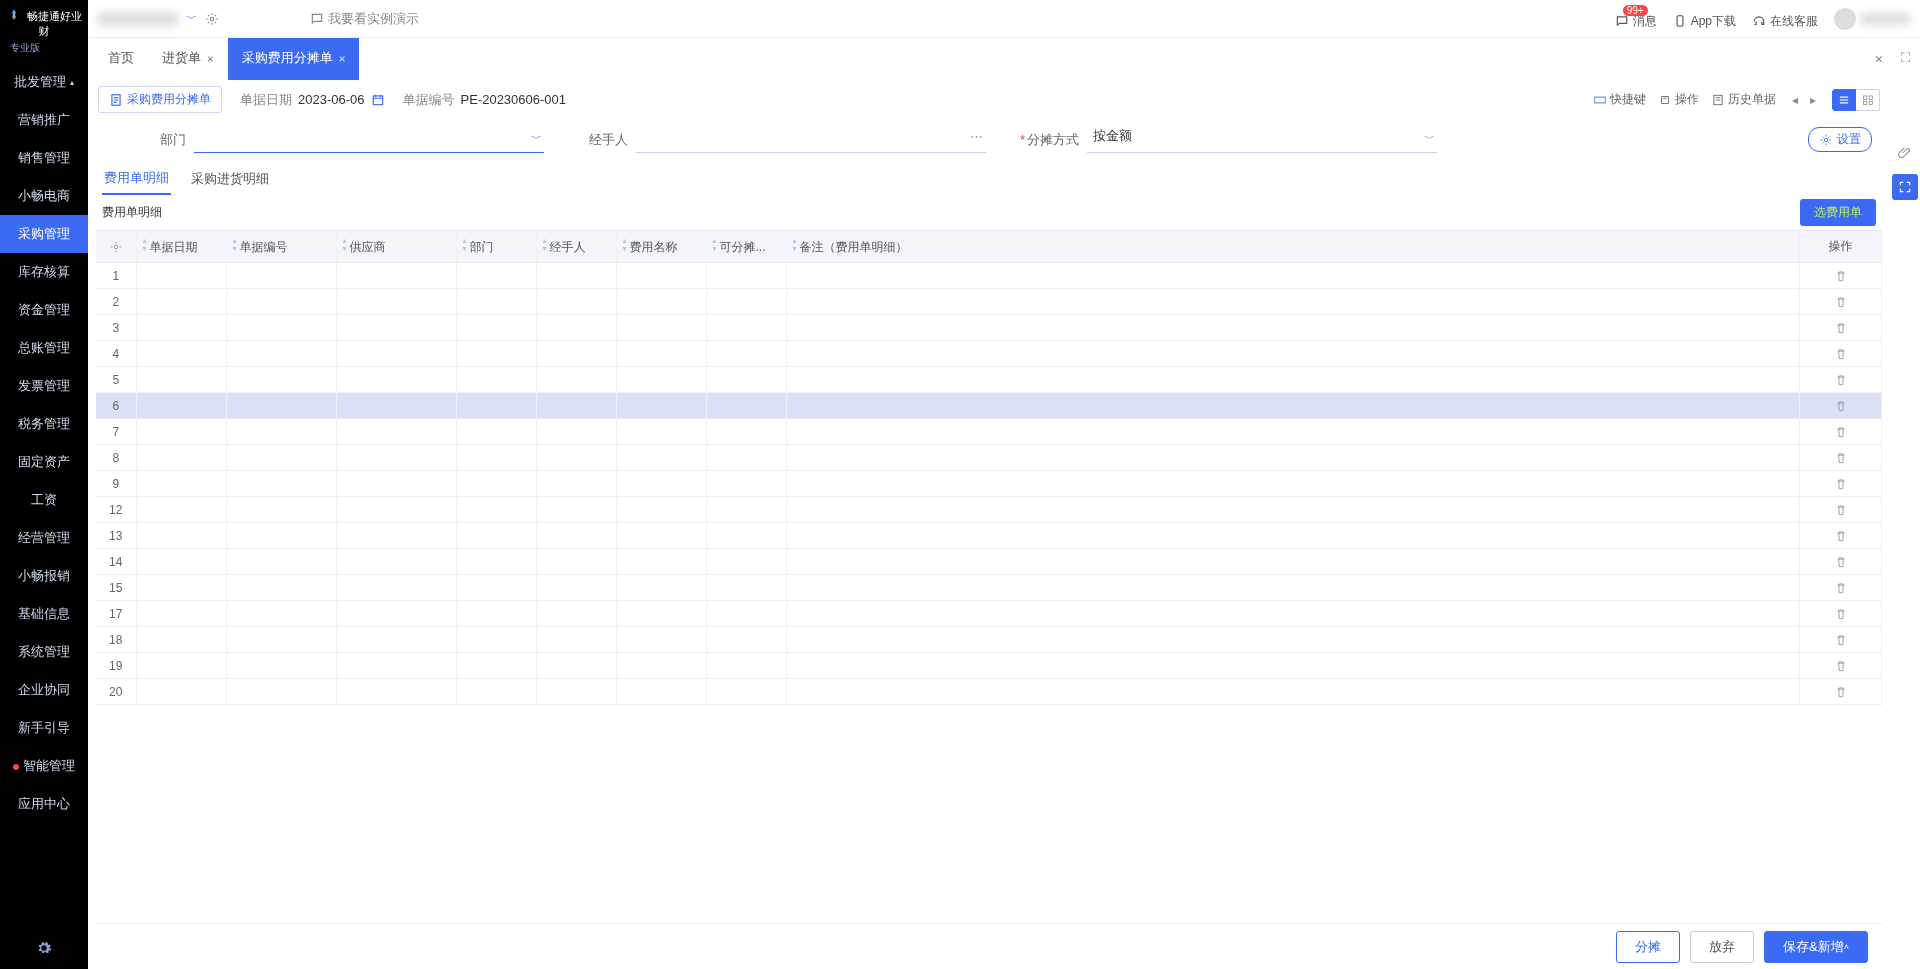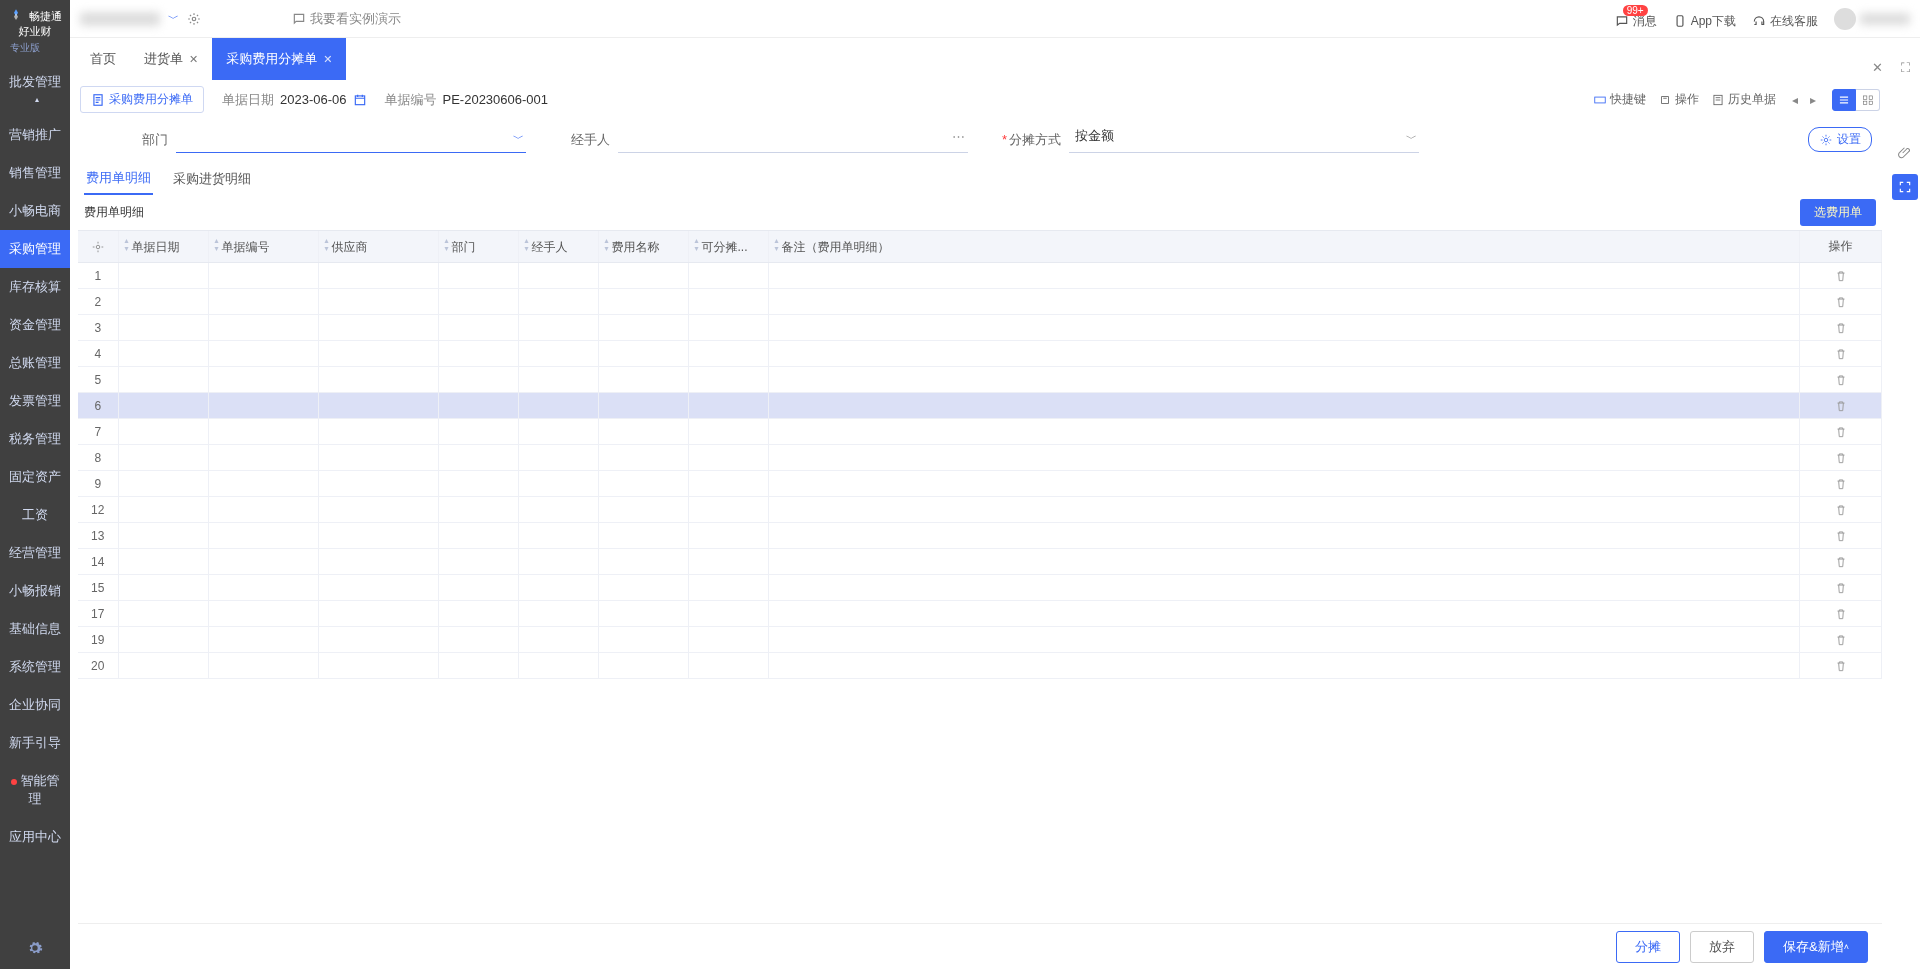--- a/index.html
+++ b/index.html
@@ -1,20 +1,20 @@
 <!DOCTYPE html>
 <html><head>
 <meta charset="utf-8">
 <style>
   * { box-sizing: border-box; margin: 0; padding: 0; }
   body { font-family: "Microsoft YaHei", Arial, sans-serif; font-size: 13px; color: #333; background: #fff; overflow: hidden; }
   .app { display: flex; height: 969px; width: 1920px; }
   
   
-  .sidebar { width: 70px; background: #404040; color: #fff; display: flex; flex-direction: column; flex-shrink: 0; }
+  .sidebar { width: 88px; background: #000000; color: #fff; display: flex; flex-direction: column; flex-shrink: 0; }
   .logo-area { padding: 8px 4px; text-align: center; font-size: 11px; border-bottom: 0; }
   .logo-icon { display: inline-block; width: 16px; height: 16px; vertical-align: middle; }
   .logo-text { display: inline; vertical-align: middle; font-size: 11px; margin-left: 2px; }
   .logo-sub { font-size: 10px; color: #8a9cc9; margin-top: 2px; text-align: left; padding-left: 6px;}
   .side-nav { flex: 1; overflow-y: auto; }
   .side-item { padding: 10px 8px; text-align: center; font-size: 13px; color: #d0d9ef; cursor: pointer; position: relative; }
   .side-item.with-arrow::after { content: "▴"; font-size: 8px; margin-left: 4px; vertical-align: middle; }
   .side-item.active { background: #3b6af5; color: #fff; }
   .side-item.hot::before { content: ""; width: 6px; height: 6px; background: #ff4242; border-radius: 50%; display: inline-block; margin-right: 4px; vertical-align: middle; }
   .side-footer { text-align: center; padding: 10px 0; color: #8a9cc9; }
@@ -28,21 +28,21 @@
   .chevron-down { color: #3b6af5; font-size: 11px; }
   .demo-link { color: #888; display:flex; align-items:center; gap:4px;}
   .topbar-spacer { flex: 1; }
   .top-right { display: flex; align-items: flex-end; gap: 16px; }
   .top-right-item { display: flex; align-items: center; gap: 4px; color: #555; font-size: 12px; cursor: pointer; position: relative; }
   .badge { position: absolute; top: -8px; left: 8px; background: #ff4242; color: #fff; font-size: 10px; padding: 0 4px; border-radius: 8px; }
   .avatar { width: 22px; height: 22px; border-radius: 50%; background: #ddd; }
   .user-name-blur { filter: blur(4px); background:#ddd; width:50px; height:12px; border-radius:2px;}
 
   
-  .tabs-row { height: 42px; display: flex; align-items: flex-end; padding: 0 6px; background: #fff; position:relative; }
+  .tabs-row { height: 42px; display: flex; align-items: center; padding: 0 6px; background: #fff; position:relative;font-family:Liberation Mono, monospace; }
   .tab { padding: 0 14px; height: 42px; line-height: 42px; color: #555; cursor: pointer; display:flex; align-items:center; gap:6px;}
   .tab.active { background: #3b6af5; color: #fff; }
   .tab .close { font-size: 11px; opacity: .8; }
   .tabs-right { position:absolute; right:6px; display:flex; gap:10px; color:#888; }
   .icon-btn { cursor: pointer; padding:4px; }
 
   
   .page { flex: 1; display: flex; min-height: 0; }
   .page-body { flex: 1; padding: 0 8px; display: flex; flex-direction: column; min-width: 0; }
 
@@ -77,21 +77,21 @@
   .filters-right{ margin-left:auto; padding-right:4px;}
 
   
   .subtabrow { display:flex; align-items:center; gap:18px; padding: 0 6px; }
   .subtab { padding: 6px 2px; cursor:pointer; color:#555; font-size:13px;}
   .subtab.active { color:#3b6af5; border-bottom:2px solid #3b6af5;}
   
   .section-row { display:flex; align-items:center; padding:4px 6px;}
   .section-row .sec-title{color:#333; font-size:12px;}
   .section-row .spacer{flex:1;}
-  .sel-btn { background:#3b6af5; color:#fef9c3; border:0; padding:5px 14px; border-radius:3px; cursor:pointer; font-size:12px;}
+  .sel-btn { background:#3b6af5; color:#bef264; border:0; padding:5px 14px; border-radius:3px; cursor:pointer; font-size:12px;}
 
   
   .table-wrap { flex:1; overflow:auto; border-top:1px solid #e6e9f0; position:relative;}
   table { border-collapse:collapse; width:100%; table-layout:fixed;}
   thead th { background:#f3f5fa; font-weight:400; color:#555; font-size:12px; padding:6px 6px; border-bottom:1px solid #e6e9f0; border-right:1px solid #eef0f6; text-align:left; position:relative;}
   thead th .sort { color:#bbc4d9; font-size:8px; margin-right:3px; display:inline-block; line-height:8px;}
   tbody td { border-bottom:1px solid #eef0f6; border-right:1px solid #eef0f6; height:26px; padding:0 6px; font-size:12px;}
   .rownum { text-align:center; color:#666; width:40px;}
   .opcell { text-align:center; width:82px;}
   .trash { color:#999; cursor:pointer;}
@@ -542,20 +542,34 @@
                   <td></td>
                   <td></td>
                   <td></td>
                   <td></td>
                   <td></td>
                   <td class="opcell"><span class="trash"><svg class="icon-svg" viewBox="0 0 24 24">
                         <path fill="none" stroke="#999" stroke-width="1.6" d="M6 7h12M9 7V5h6v2M8 7l1 13h6l1-13"></path>
                       </svg></span></td>
                 </tr>
                 <tr>
+                  <td class="rownum">18</td>
+                  <td></td>
+                  <td></td>
+                  <td></td>
+                  <td></td>
+                  <td></td>
+                  <td></td>
+                  <td></td>
+                  <td></td>
+                  <td class="opcell"><span class="trash"><svg class="icon-svg" viewBox="0 0 24 24">
+                        <path fill="none" stroke="#999" stroke-width="1.6" d="M6 7h12M9 7V5h6v2M8 7l1 13h6l1-13"></path>
+                      </svg></span></td>
+                </tr>
+                <tr>
                   <td class="rownum">19</td>
                   <td></td>
                   <td></td>
                   <td></td>
                   <td></td>
                   <td></td>
                   <td></td>
                   <td></td>
                   <td></td>
                   <td class="opcell"><span class="trash"><svg class="icon-svg" viewBox="0 0 24 24">

